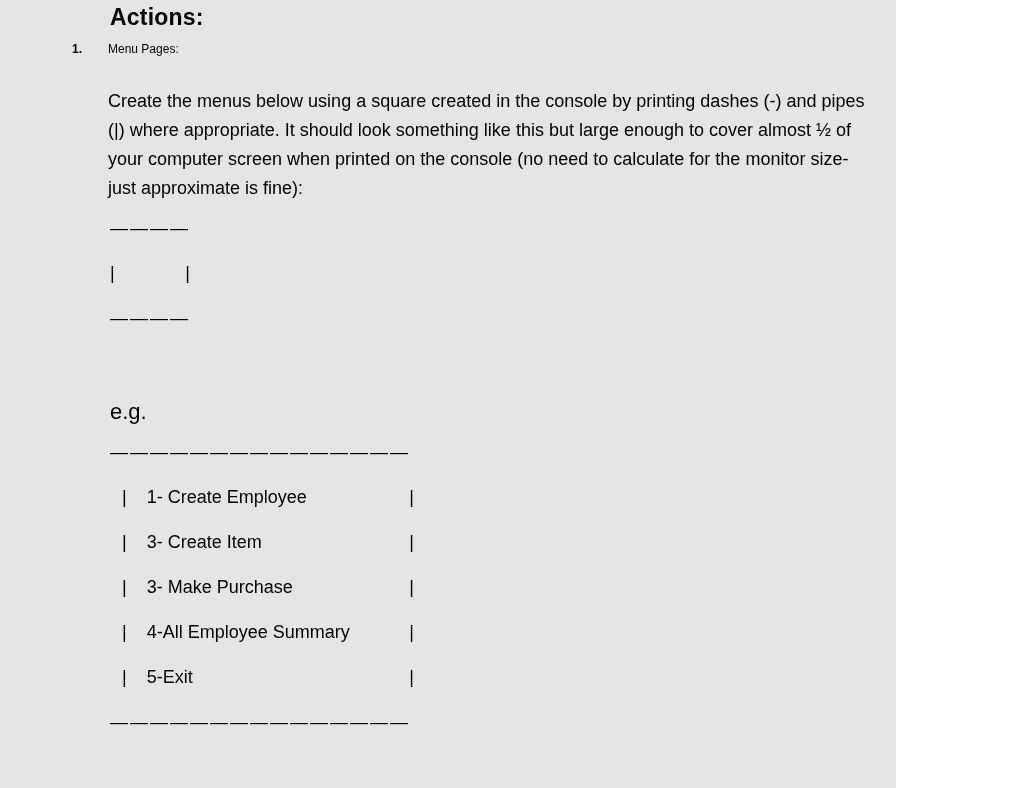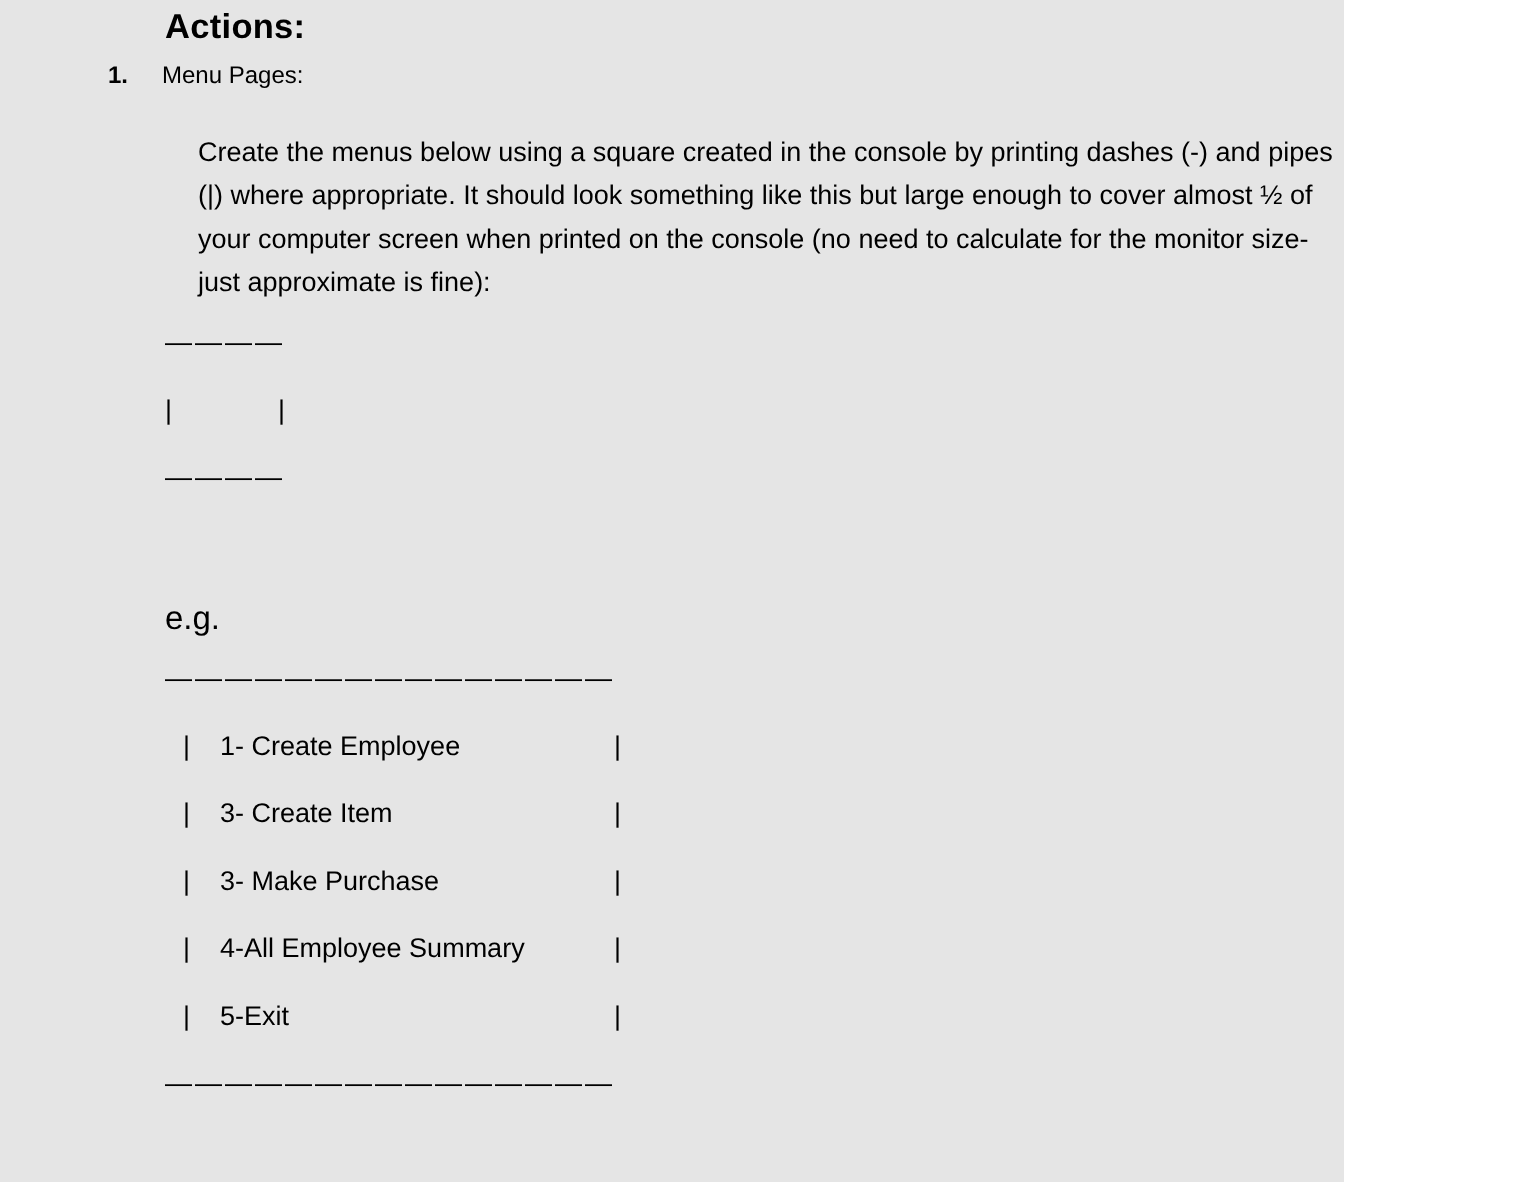--- a/index.html
+++ b/index.html
@@ -18,35 +18,34 @@
     top: 4px;
     margin: 0;
     font-size: 23px;
     font-weight: bold;
     letter-spacing: 0.2px;
   }
   .list-row {
     position: absolute;
     left: 72px;
     top: 42px;
-    font-size: 16px;
+    font-size: 12px;
   }
   .list-num {
     display: inline-block;
     width: 36px;
     font-weight: bold;
   }
   .paragraph {
     position: absolute;
     left: 108px;
     top: 87px;
     font-size: 18px;
     line-height: 29px;
     white-space: nowrap;
-    margin-left: 24px;
   }
   .pline { display: block; }
   .small-square {
     position: absolute;
     left: 110px;
     top: 206px;
     font-size: 18px;
     line-height: 45px;
   }
   .dash-row {

